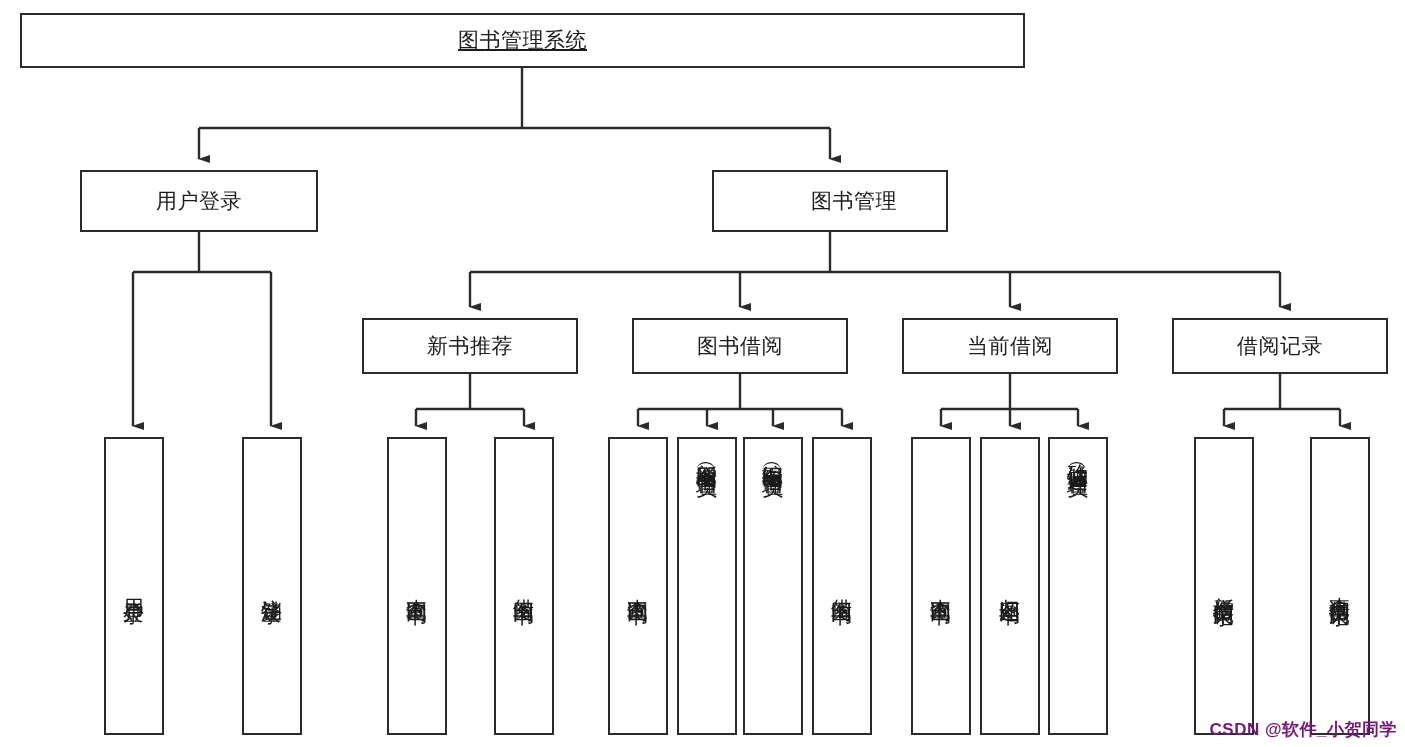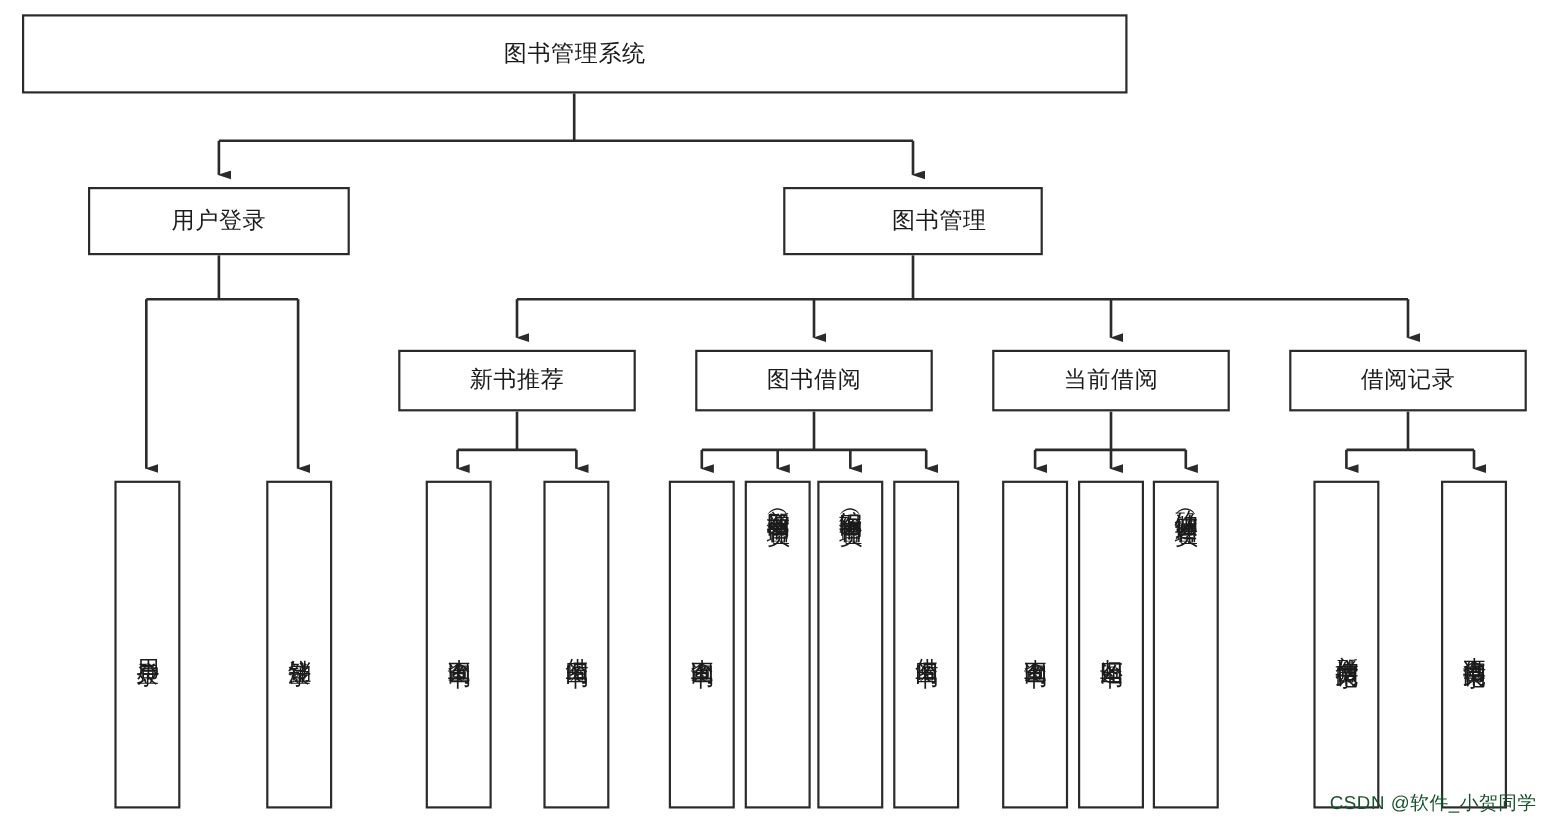--- a/index.html
+++ b/index.html
@@ -57,24 +57,25 @@
   }
   .node.vert.center {
     align-items: center;
     padding-top: 0;
   }
   #watermark {
     position: absolute;
     right: 8px;
     bottom: 6px;
     font-size: 17px;
-    color: #14532d;
+    color: #701a75;
     letter-spacing: 0.5px;
     white-space: nowrap;
     pointer-events: none;
+    font-weight: bold;
   }
 </style>
 </head>
 <body>
 
 <div id="canvas">
 
   <svg id="wires" viewBox="0 0 1405 747" xmlns="http://www.w3.org/2000/svg">
     <defs>
       <marker id="arw" markerWidth="10" markerHeight="12" refX="4" refY="11" orient="auto" markerUnits="userSpaceOnUse">
@@ -120,21 +121,21 @@
       <path d="M1010,409 L1010,426" marker-end="url(#arw)"></path>
       <path d="M1078,409 L1078,426" marker-end="url(#arw)"></path>
 
       <path d="M1280,374 L1280,409"></path>
       <path d="M1224,409 L1340,409"></path>
       <path d="M1224,409 L1224,426" marker-end="url(#arw)"></path>
       <path d="M1340,409 L1340,426" marker-end="url(#arw)"></path>
     </g>
   </svg>
 
-  <div class="node horiz" style="left:20px; top:13px; width:1005px; height:72px;">
+  <div class="node horiz" style="left:20px; top:13px; width:1005px; height:55px;text-decoration:underline;">
     <span class="label">图书管理系统</span>
   </div>
 
   <div class="node horiz" style="left:80px; top:170px; width:238px; height:62px;">
     <span class="label">用户登录</span>
   </div>
   <div class="node horiz" style="left:712px; top:170px; width:236px; height:62px;padding-left:48px;">
     <span class="label">图书管理</span>
   </div>
 

